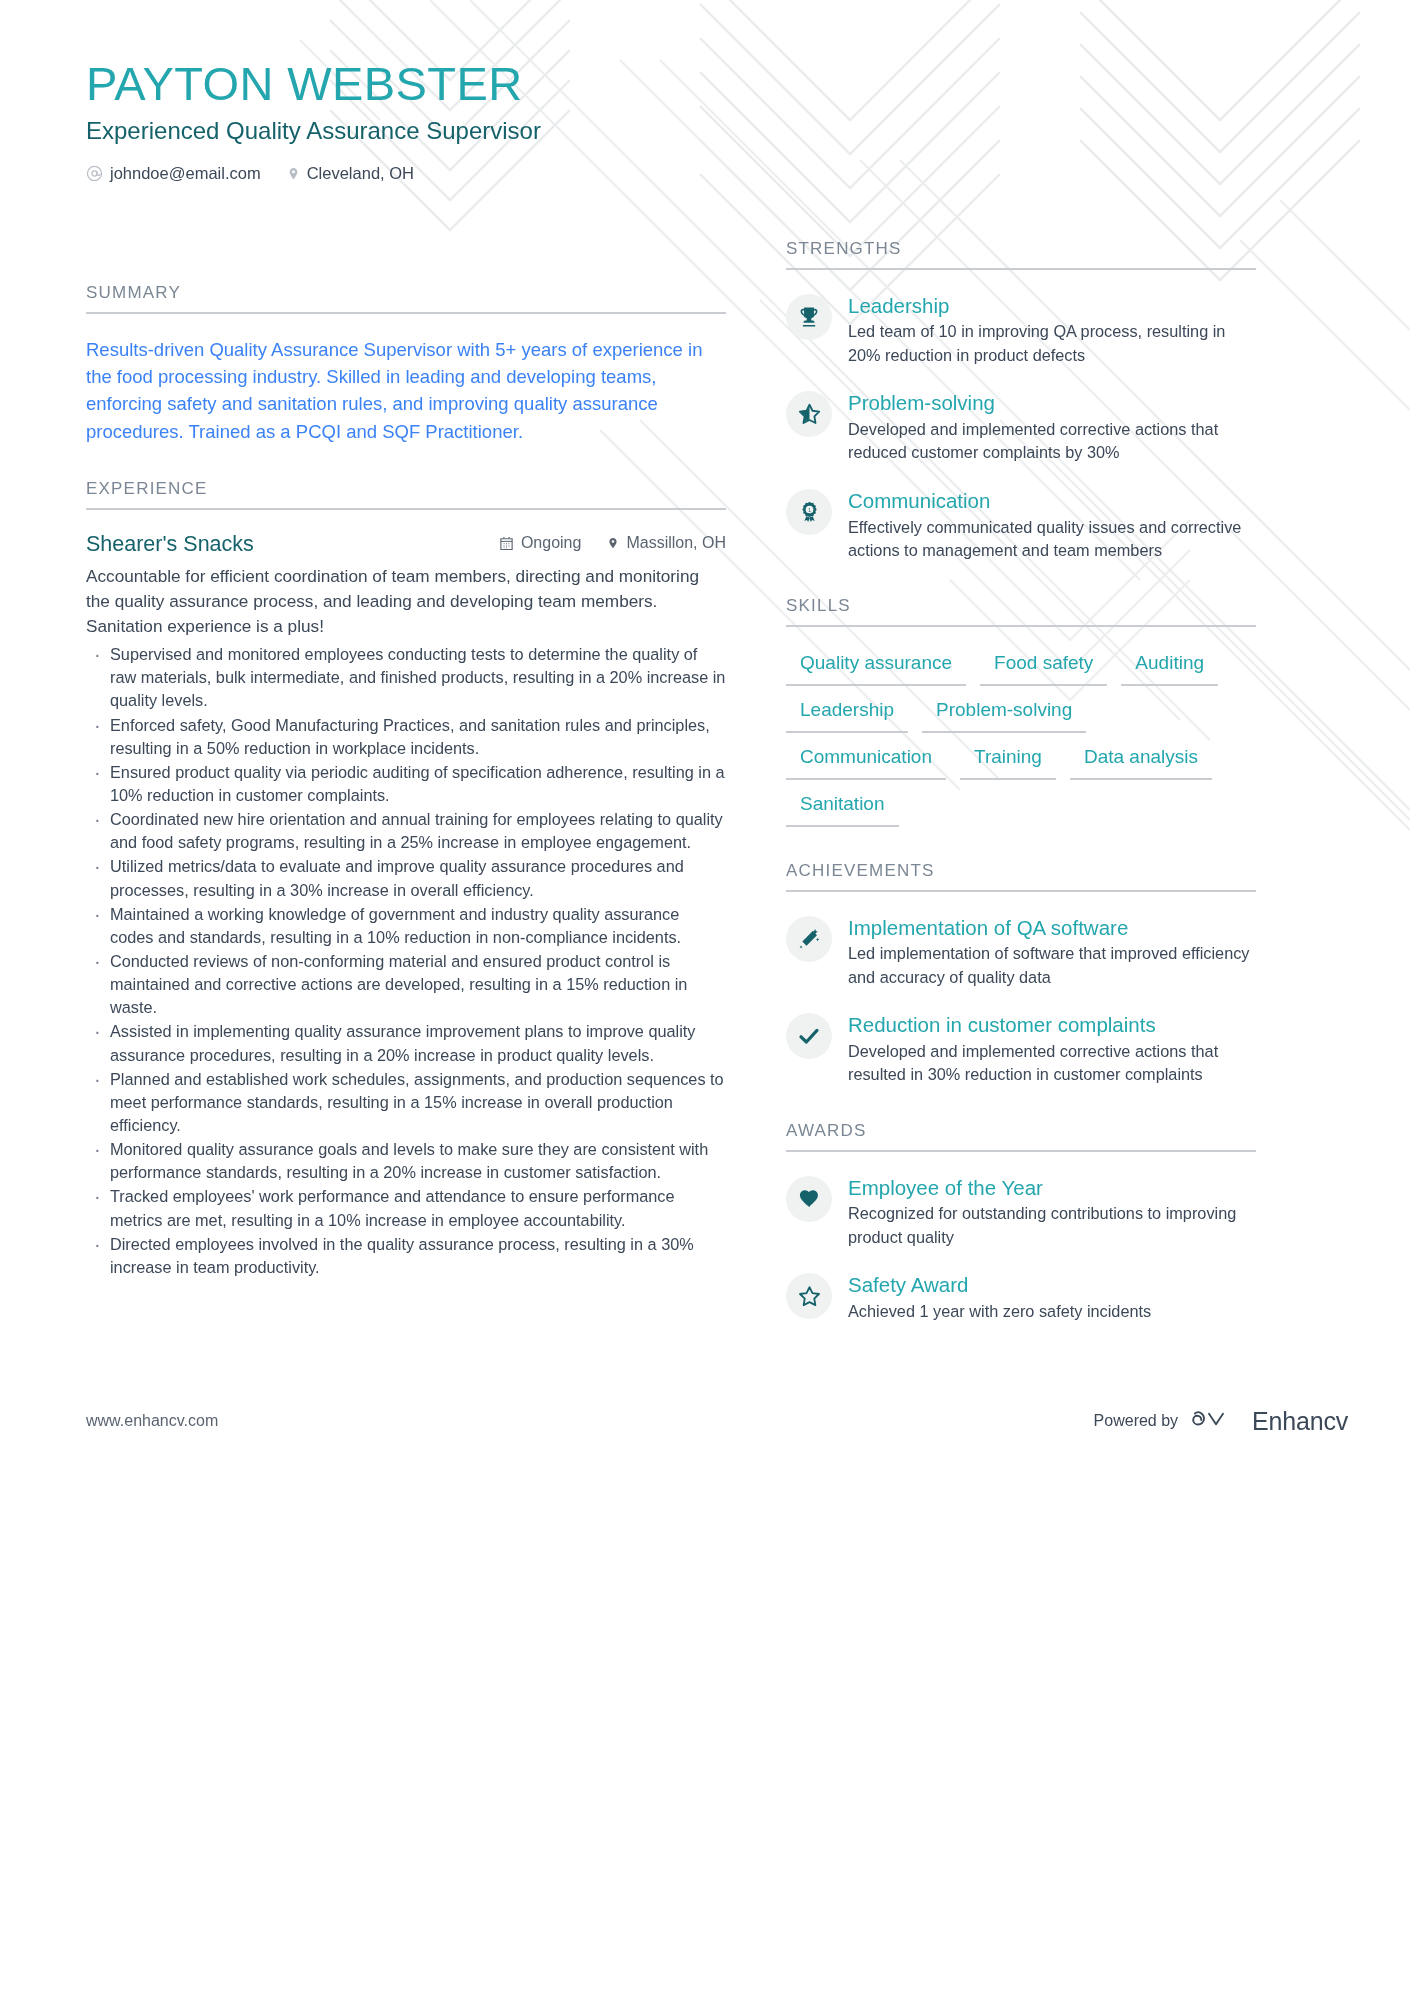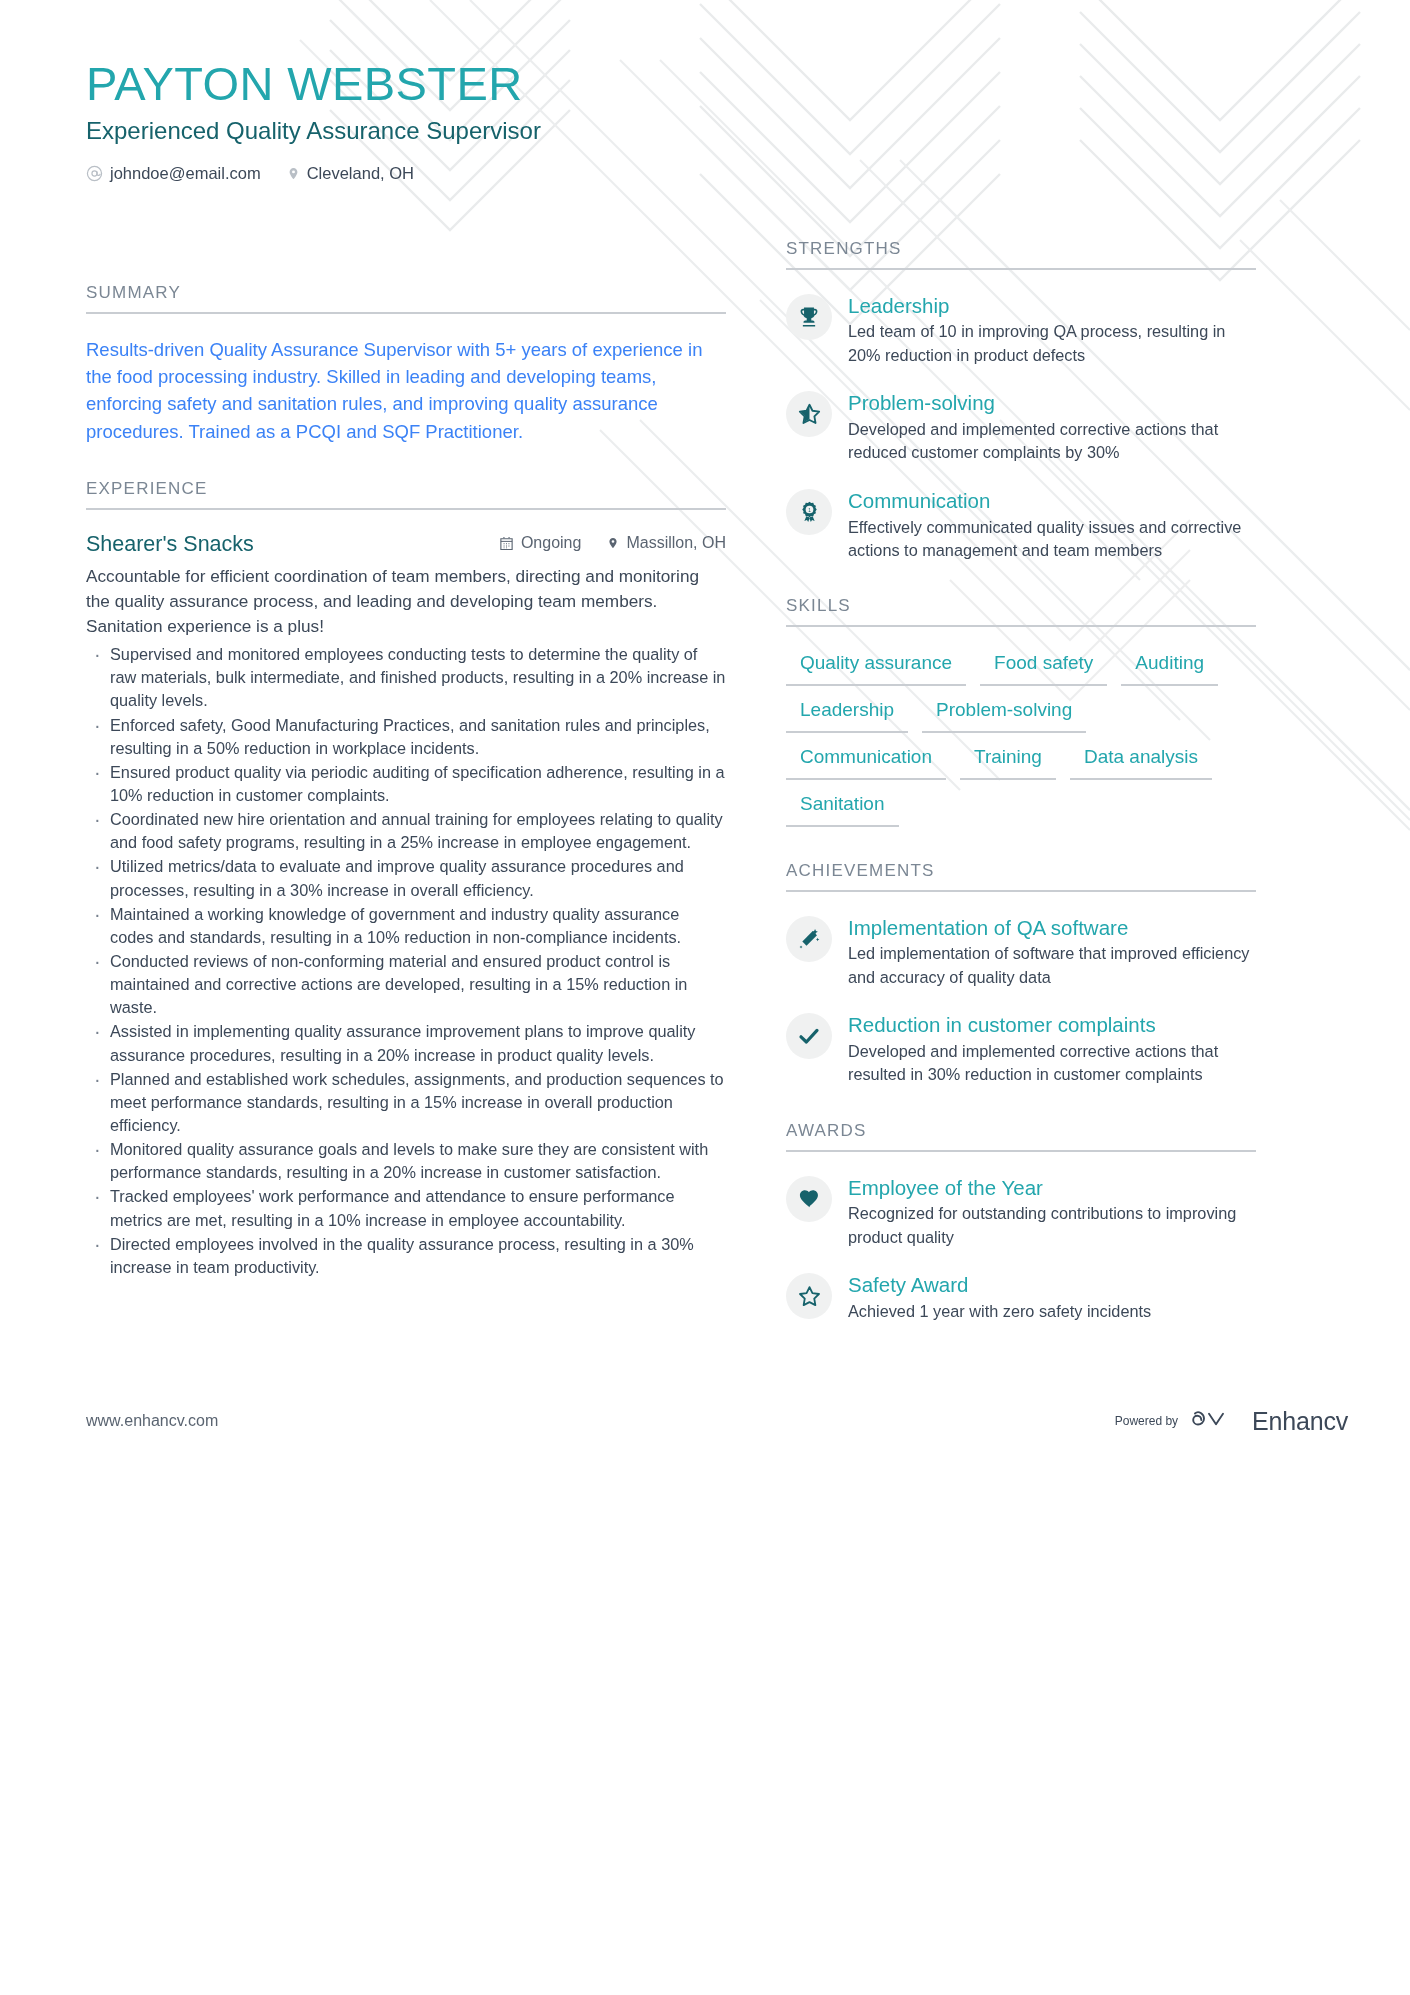--- a/index.html
+++ b/index.html
@@ -207,21 +207,21 @@
     align-items: center;
     z-index: 3;
   }
   .footer-url { font-size: 16px; color: #5a6471; }
   .footer-right {
     margin-left: auto;
     display: flex;
     align-items: center;
     gap: 14px;
   }
-  .powered { font-size: 12px; color: #3c4858; }
+  .powered { font-size: 16px; color: #3c4858; }
   .brand {
     font-size: 25px;
     color: #3c4858;
     letter-spacing: -0.2px;
   }
 </style>
 </head>
 <body>
 
 <div class="page">

